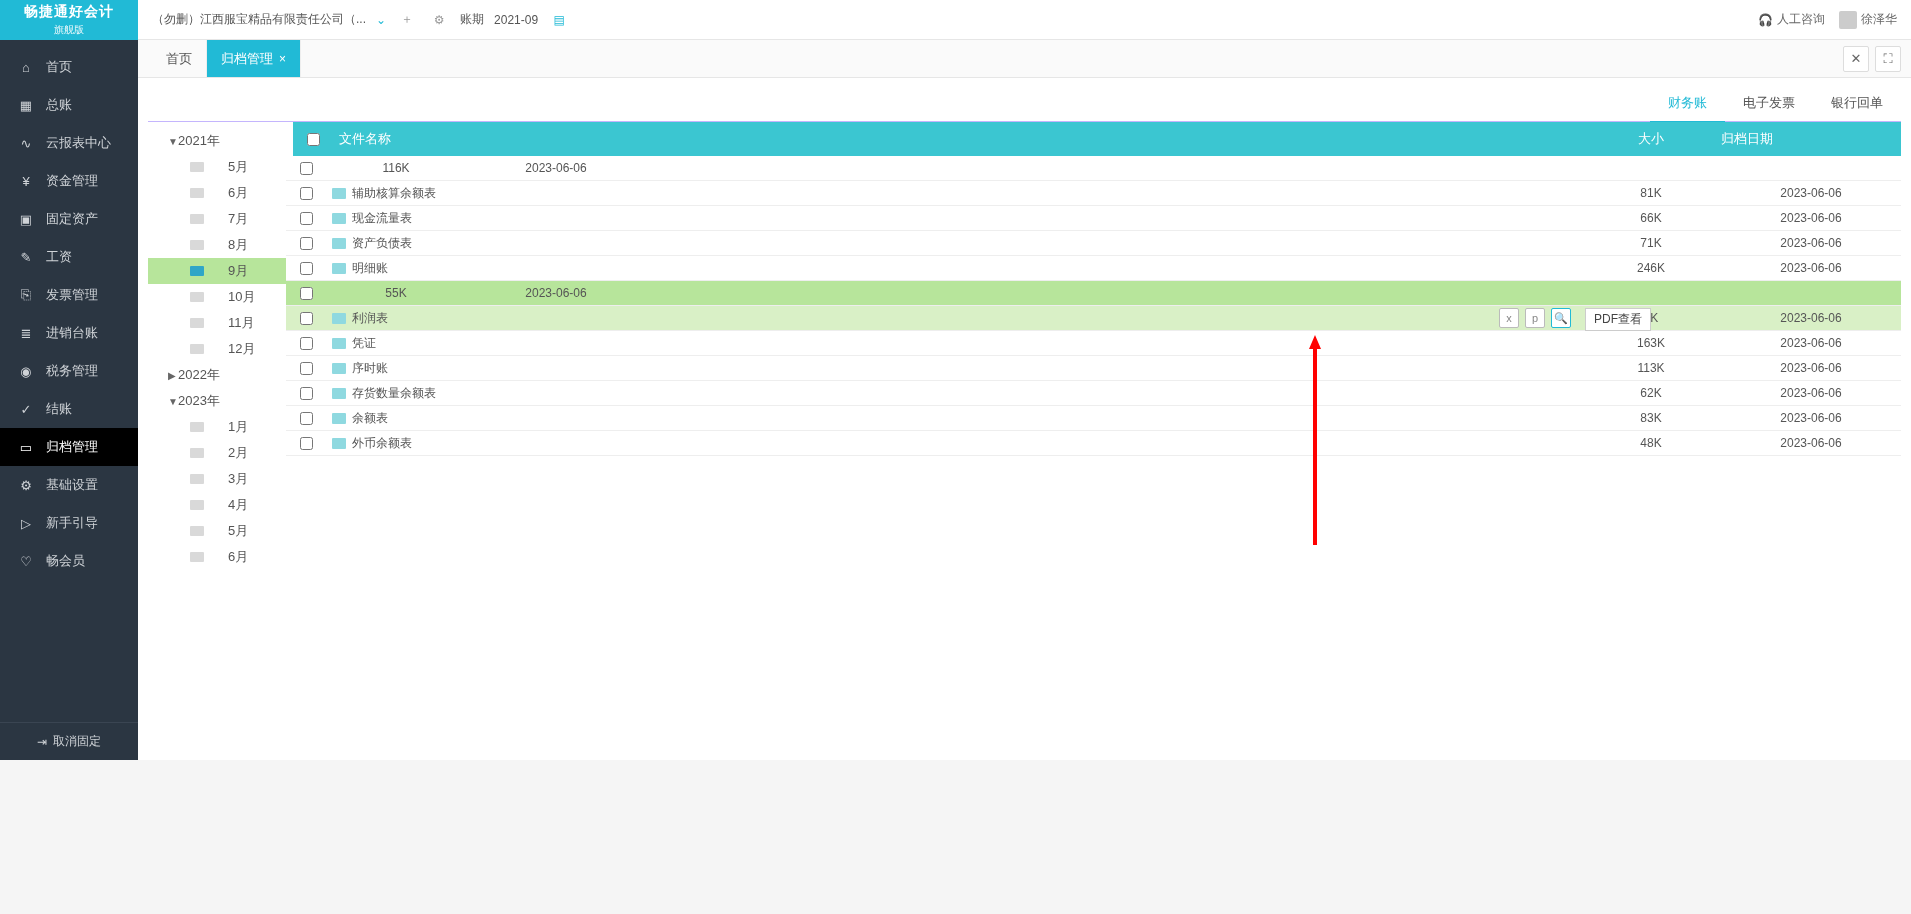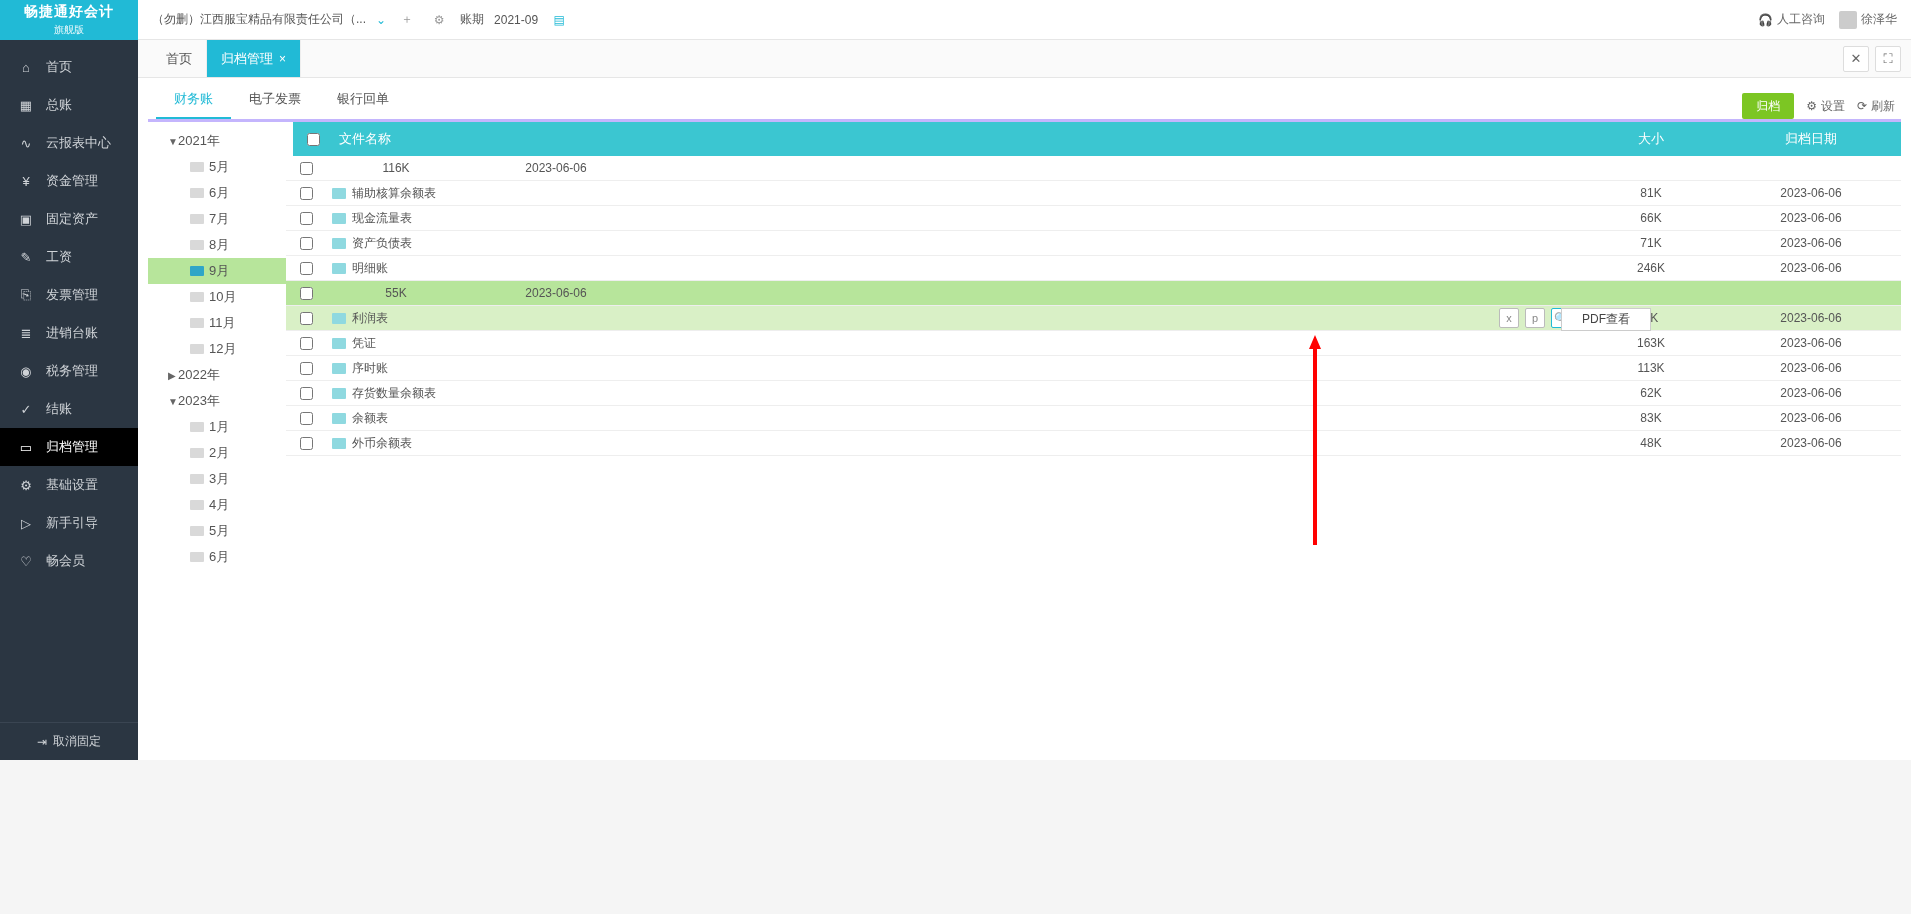--- a/index.html
+++ b/index.html
@@ -32,61 +32,61 @@
 .tabs-bar { height: 38px; background: #fafafa; border-bottom: 1px solid #e6e6e6; display: flex; align-items: stretch; padding-left: 14px; }
 .tab { display: flex; align-items: center; padding: 0 14px; font-size: 13px; cursor: pointer; color: #555; border-right: 1px solid #eee; }
 .tab.active { background: #21bad6; color: #fff; }
 .tab .close { margin-left: 6px; font-size: 12px; }
 .tabs-spacer { flex: 1; }
 .tabs-right { display: flex; align-items: center; padding-right: 10px; gap: 6px; }
 .sq-btn { width: 26px; height: 26px; border: 1px solid #ddd; border-radius: 2px; display: flex; align-items: center; justify-content: center; cursor: pointer; color: #666; background: #fff; }
 
 
 .content { flex: 1; display: flex; flex-direction: column; padding: 8px 10px 10px 10px; background: #fff; }
-.sub-tabs-row { height: 36px; display: flex; align-items: flex-end; border-bottom: 3px solid #c4b5fd; }
+.sub-tabs-row { height: 36px; display: flex; align-items: flex-end; border-bottom: 1px solid #c4b5fd; flex-direction: column; }
 .sub-tabs { display: flex; align-items: flex-end; padding-left: 8px; }
 .sub-tab { padding: 8px 18px 9px; font-size: 13px; color: #555; cursor: pointer; border-bottom: 2px solid transparent; }
 .sub-tab.active { color: #21bad6; border-bottom-color: #21bad6; font-weight: 500; }
 .sub-tabs-spacer { flex: 1; }
 .toolbar { display: flex; align-items: center; gap: 12px; padding-right: 6px; }
 .btn-primary { background: #7cc623; color: #fff; height: 26px; padding: 0 14px; border-radius: 2px; border: none; cursor: pointer; font-size: 12px; }
 .toolbar-link { display: flex; align-items: center; gap: 4px; color: #666; cursor: pointer; font-size: 12px; }
 
 
 .body { flex: 1; display: flex; overflow: hidden; }
 .tree { width: 138px; padding: 6px 0; overflow-y: auto; }
 .tree-year, .tree-month { display: flex; align-items: center; height: 26px; cursor: pointer; color: #555; }
 .tree-year { padding-left: 20px; font-weight: 500; }
-.tree-month { padding-left: 42px; gap: 5px; }
+.tree-month { padding-left: 42px; gap: 24px; }
 .tree-year .caret { width: 10px; display: inline-block; font-size: 10px; color: #666; }
 .tree-month.selected { background: #b7e59b; }
 .folder-ico { width: 14px; height: 10px; background: #d9d9d9; border-radius: 1px; display: inline-block; }
 .tree-month.selected .folder-ico { background: #2fa6c7; }
 
 
 .table-wrap { flex: 1; display: flex; flex-direction: column; overflow: hidden; }
 .thead { height: 34px; background: #3bc6d1; color: #fff; display: flex; align-items: center; font-size: 13px; margin-left: 7px; }
 .th-check { width: 40px; display: flex; justify-content: center; }
 .th-name { flex: 1; padding-left: 6px; }
 .th-size { width: 140px; text-align: center; }
-.th-date { width: 180px; text-align: center; }
+.th-date { width: 180px; }
 .tbody { flex: 1; overflow-y: auto; }
 .trow { height: 25px; display: flex; align-items: center; border-bottom: 1px solid #eee; font-size: 12px; color: #555; position: relative; }
 .trow.selected { background: #b7e59b; }
 .trow.hovered { background: #d9f0c6; }
 .td-check { width: 40px; display: flex; justify-content: center; }
 .td-name { flex: 1; display: flex; align-items: center; gap: 6px; padding-left: 6px; }
 .file-ico { width: 14px; height: 11px; background: #8fd9e0; border-radius: 1px; display: inline-block; }
 .td-size { width: 140px; text-align: center; }
 .td-date { width: 180px; text-align: center; }
 .row-actions { display: none; position: absolute; right: 330px; top: 2px; gap: 6px; align-items: center; }
 .trow.hovered .row-actions { display: flex; }
 .act-ico { width: 20px; height: 20px; border: 1px solid #bbb; border-radius: 2px; display: flex; align-items: center; justify-content: center; cursor: pointer; color: #888; background: #fff; font-size: 11px; }
 .act-ico.highlight { border-color: #21bad6; color: #21bad6; }
-.tooltip { position: absolute; right: 250px; top: 2px; background: #fff; border: 1px solid #ccc; padding: 2px 20px; font-size: 12px; color: #444; }
+.tooltip { position: absolute; right: 250px; top: 2px; background: #fff; border: 1px solid #ccc; padding: 2px 8px; font-size: 12px; color: #444; }
 input[type=checkbox] { width: 13px; height: 13px; cursor: pointer; }
 
 
 .red-arrow { position: absolute; left: 1305px; top: 335px; width: 20px; height: 210px; pointer-events: none; }
 .red-arrow svg { width: 100%; height: 100%; }
 </style>
 </head>
 <body>
 
 <div class="app">

